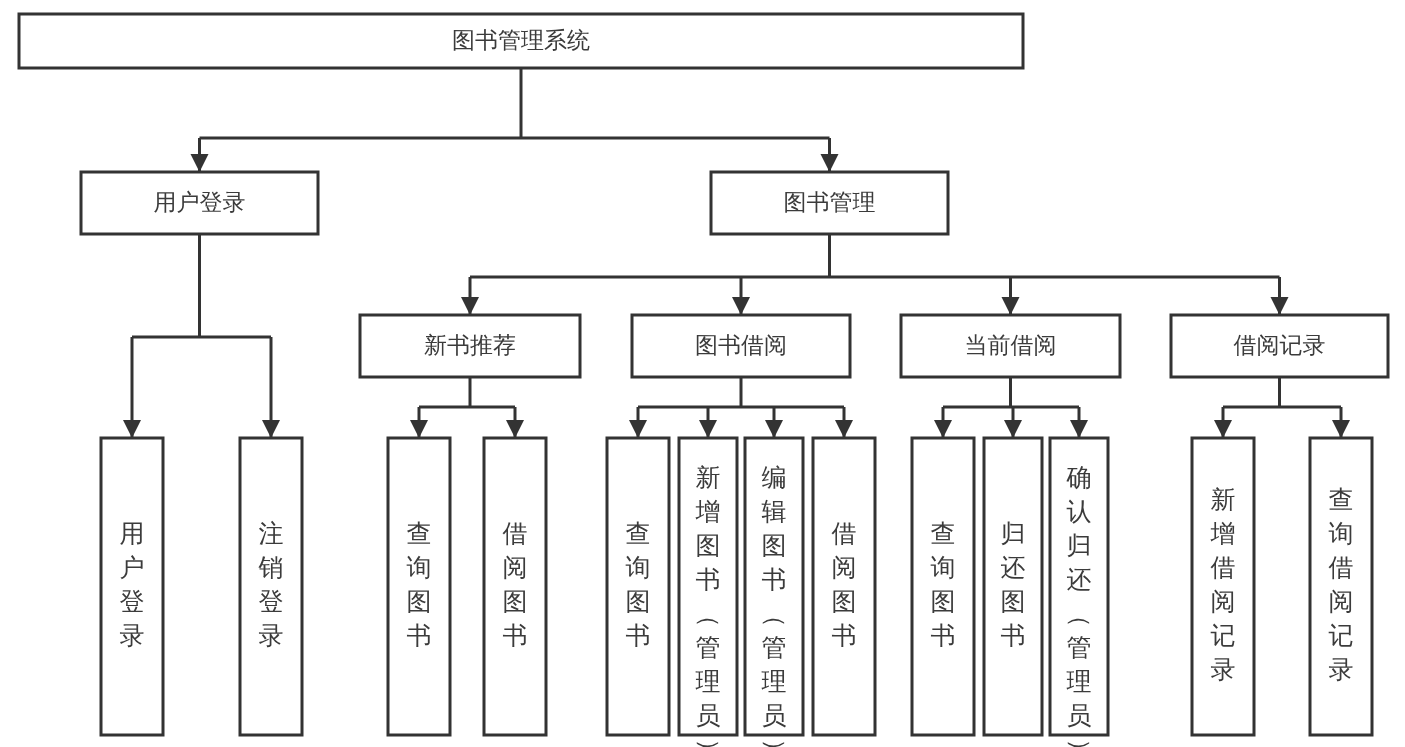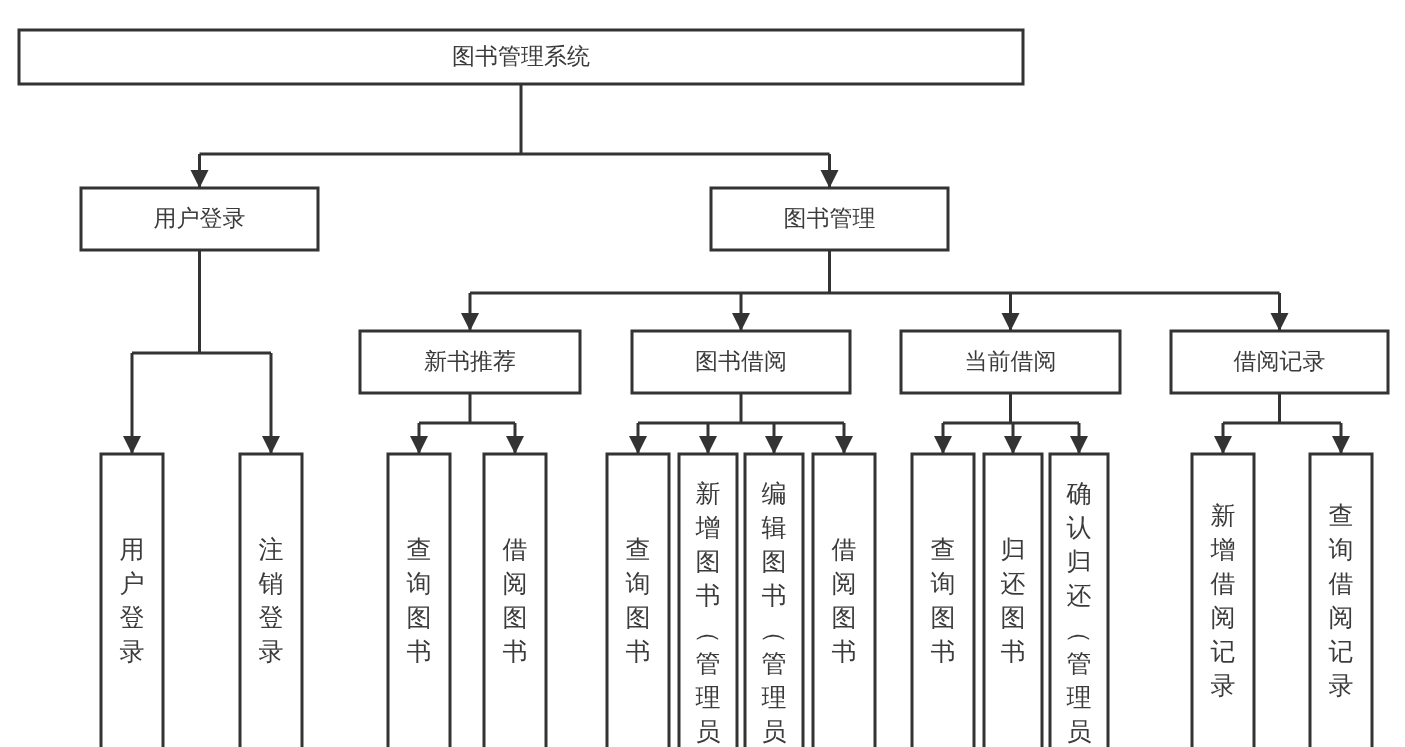--- a/index.html
+++ b/index.html
@@ -10,21 +10,21 @@
   body {
     width: 1405px;
     height: 747px;
     font-family: "Liberation Sans", "DejaVu Sans", sans-serif;
     overflow: hidden;
     position: relative;
   }
   #diagram-root {
     position: absolute;
     left: 0;
-    top: 18px;
+    top: 2px;
     width: 1405px;
     height: 599px;
   }
   svg.flow {
     display: block;
     width: 1405px;
     height: 747px;
   }
   .node-rect {
     fill: #ffffff;

